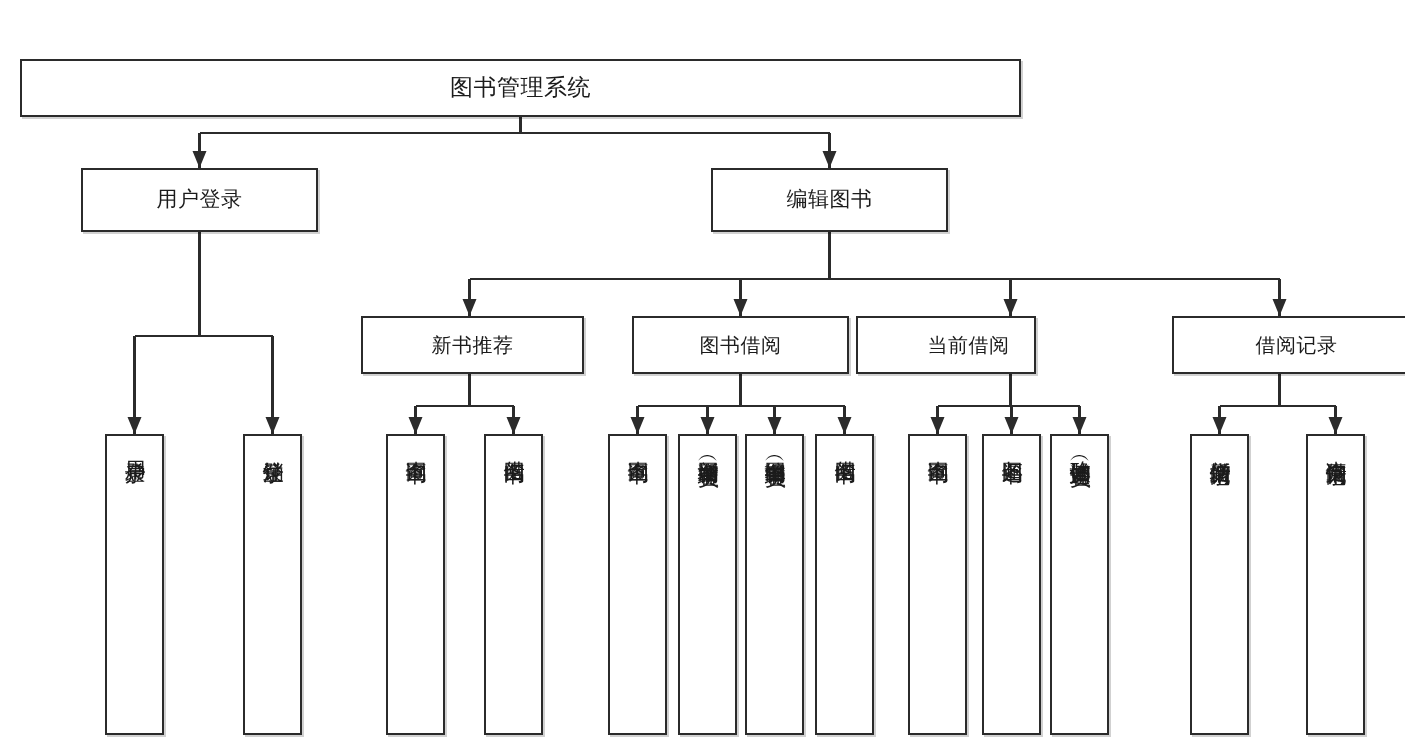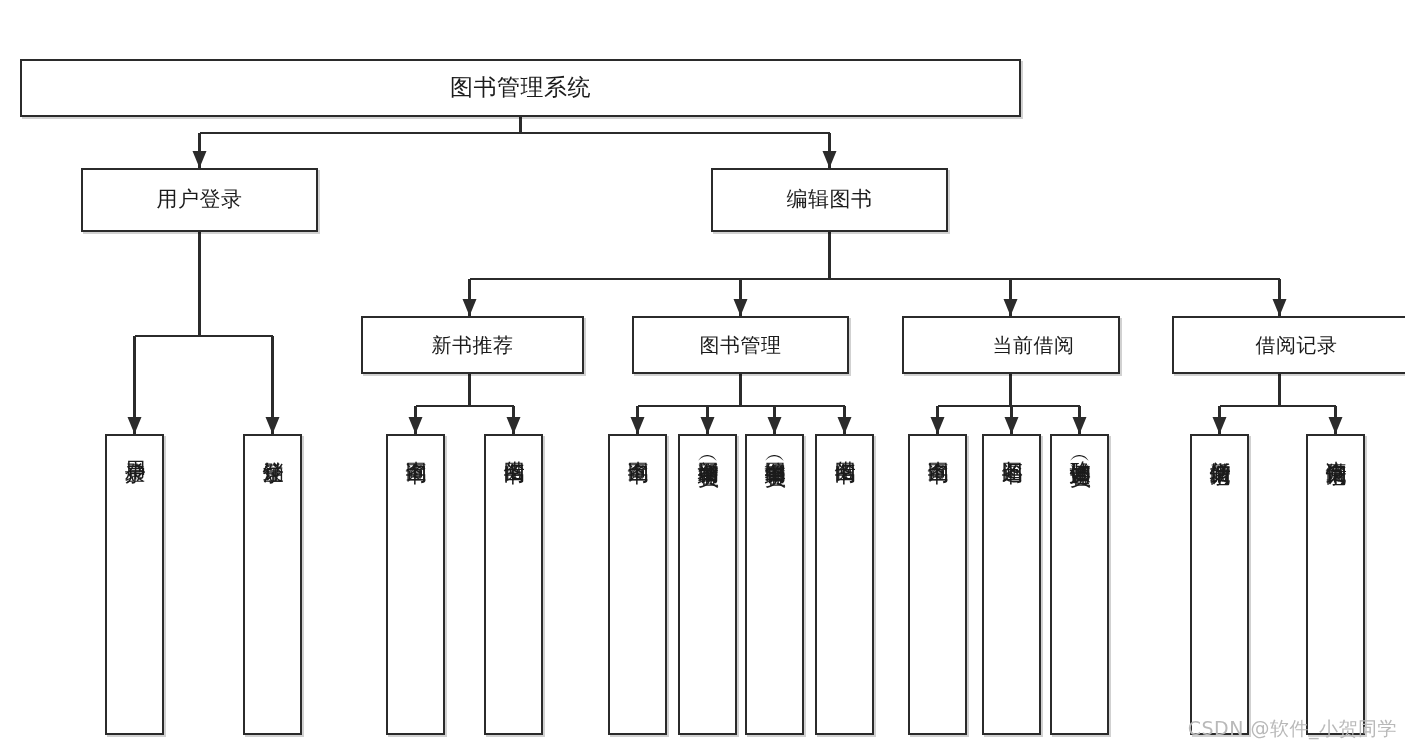--- a/index.html
+++ b/index.html
@@ -137,23 +137,23 @@
       <div class="node level-1" style="left: 81px; top: 168px; width: 237px; height: 64px;">
         <span class="node-label">用户登录</span>
       </div>
       <div class="node level-1" style="left: 711px; top: 168px; width: 237px; height: 64px;">
         <span class="node-label">编辑图书</span>
       </div>
       <div class="node level-2" style="left: 361px; top: 316px; width: 223px; height: 58px;">
         <span class="node-label">新书推荐</span>
       </div>
       <div class="node level-2" style="left: 632px; top: 316px; width: 217px; height: 58px;">
-        <span class="node-label">图书管理</span>
+        <span class="node-label">图书借阅</span>
       </div>
-      <div class="node level-2" style="left: 902px; top: 316px; width: 218px; height: 58px; padding-left: 45px;">
+      <div class="node level-2" style="left: 856px; top: 316px; width: 180px; height: 58px; padding-left: 45px;">
         <span class="node-label">当前借阅</span>
       </div>
       <div class="node level-2" style="left: 1172px; top: 316px; width: 249px; height: 58px;">
         <span class="node-label">借阅记录</span>
       </div>
       <div class="node level-3 leaf" style="left: 105px; top: 434px; width: 59px; height: 301px;">
         <span class="node-label">用户登录</span>
       </div>
       <div class="node level-3 leaf" style="left: 243px; top: 434px; width: 59px; height: 301px;">
         <span class="node-label">注销登录</span>
@@ -186,15 +186,14 @@
         <span class="node-label">确认归还（管理员）</span>
       </div>
       <div class="node level-3 leaf" style="left: 1190px; top: 434px; width: 59px; height: 301px;">
         <span class="node-label">新增借阅记录</span>
       </div>
       <div class="node level-3 leaf" style="left: 1306px; top: 434px; width: 59px; height: 301px;">
         <span class="node-label">查询借阅记录</span>
       </div>
     </div>
 
-  <div id="watermark">CSDN @软件_小贺同学</div>
 
 </div>
 
 </body></html>

